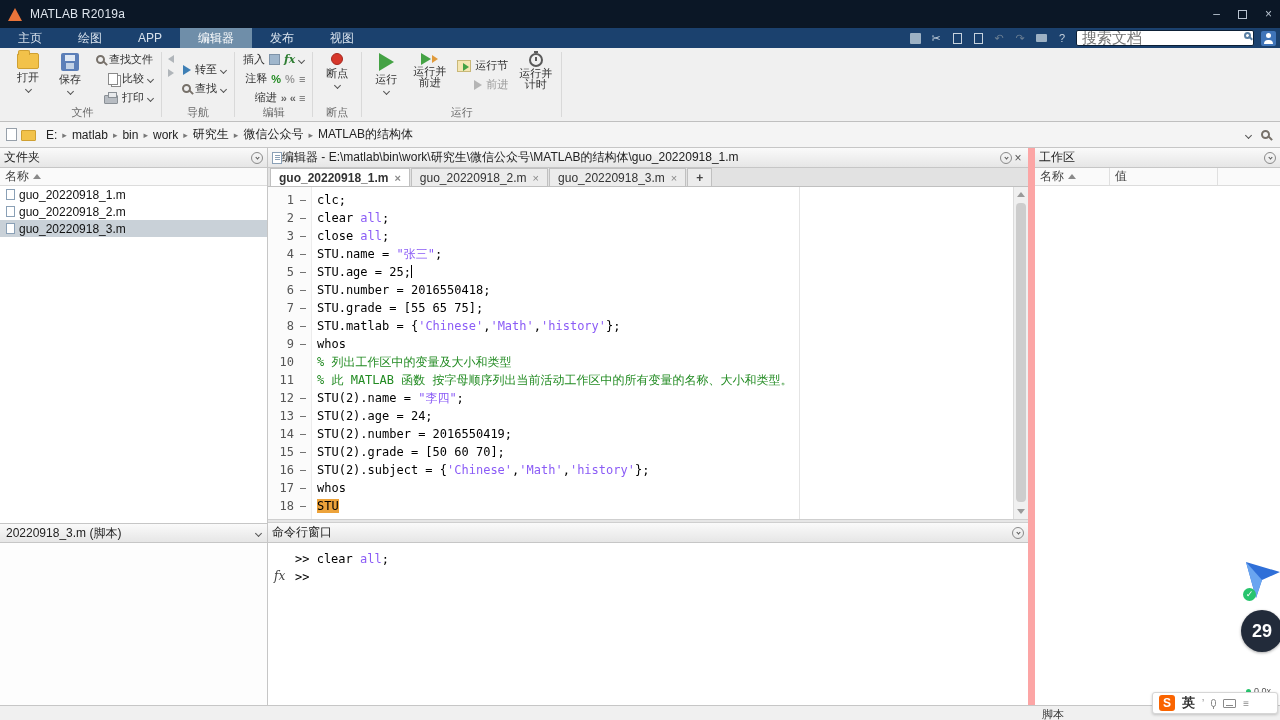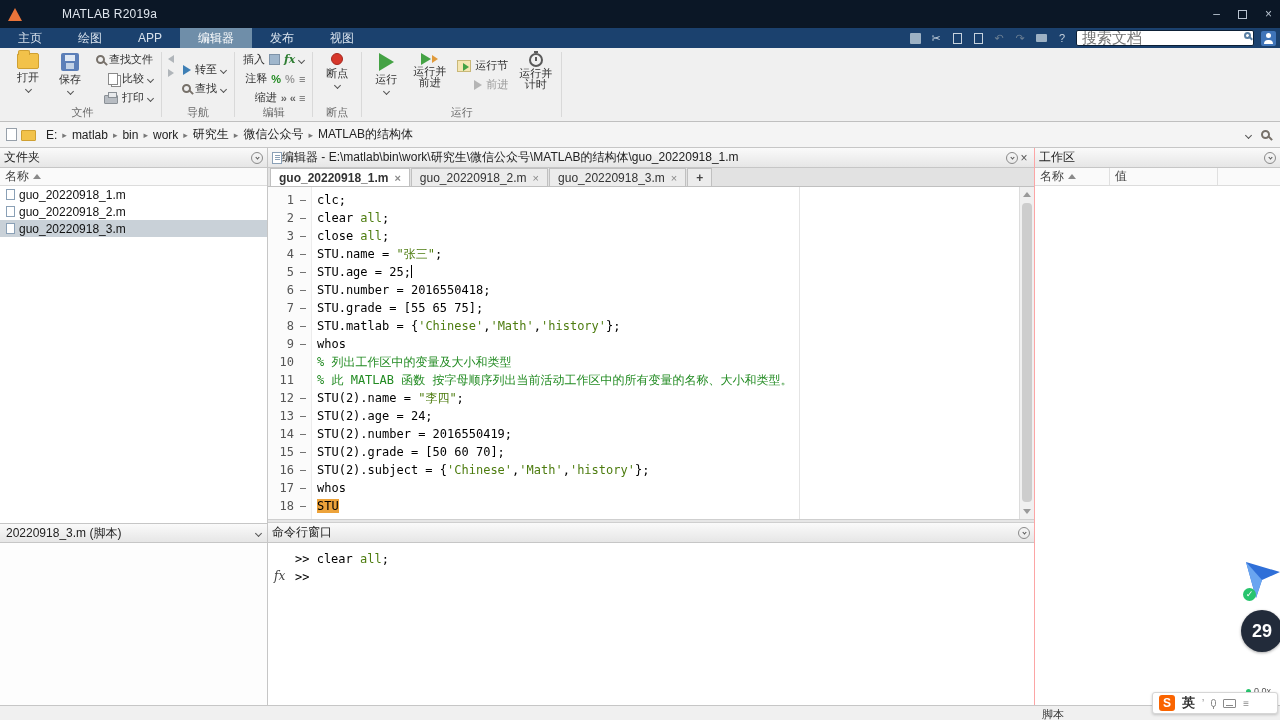--- a/index.html
+++ b/index.html
@@ -3,21 +3,21 @@
 <meta charset="utf-8">
 <style>
   * { margin:0; padding:0; box-sizing:border-box; }
   html,body { width:1280px; height:720px; overflow:hidden; }
   body { font-family:"Liberation Sans", sans-serif; }
   #app { position:relative; width:1280px; height:720px; background:#fff; overflow:hidden; }
 
   
   .titlebar { height:28px; background:#0b1726; color:#dfe6ee; display:flex; align-items:center; padding:0 8px; }
   .mlogo { width:0; height:0; border-left:7px solid transparent; border-right:7px solid transparent; border-bottom:13px solid #e8743a; margin-right:8px; }
-  .tb-title { font-size:12px; letter-spacing:.2px;margin-left:32px; }
+  .tb-title { font-size:12px; letter-spacing:.2px; }
   .tb-spacer { flex:1; }
   .winctl { display:flex; gap:18px; align-items:center; color:#b9c4d0; font-size:12px; }
   .winbox { width:9px; height:9px; border:1px solid #b9c4d0; display:inline-block; }
 
   
   .tabstrip { height:20px; background:#1b416e; display:flex; align-items:stretch; position:relative; }
   .rtab { padding:0 18px; display:flex; align-items:center; color:#d7e1ec; font-size:12px; cursor:default; }
   .rtab.active { background:#6f8ea9; color:#fff; }
   .quickbar { position:absolute; right:4px; top:0; height:20px; display:flex; align-items:center; gap:7px; }
   .qi { display:inline-flex; align-items:center; justify-content:center; width:14px; height:14px; color:#c6d2de; font-size:11px; }
@@ -98,39 +98,39 @@
   .col-header { height:18px; background:#fafafa; border-bottom:1px solid #dcdcdc; display:flex; align-items:center; font-size:12px; color:#444; padding:0 5px; gap:4px; }
   .sort-up { width:0; height:0; border-left:4px solid transparent; border-right:4px solid transparent; border-bottom:5px solid #8a8a8a; display:inline-block; }
   .file-list { flex:1; overflow:hidden; }
   .file-row { height:17px; display:flex; align-items:center; font-size:12px; color:#111; padding-left:6px; gap:4px; }
   .file-row.sel { background:#c9d1d8; }
   .mfile-icon { width:9px; height:11px; background:#fff; border:1px solid #8aa0b6; display:inline-block; }
   .details-header { height:20px; background:linear-gradient(#fafafa,#e6e6e6); border-top:1px solid #c6c6c6; border-bottom:1px solid #c6c6c6; display:flex; align-items:center; font-size:12px; color:#222; padding:0 6px; }
   .details-body { height:162px; background:#fdfdfd; }
 
   
-  .center { flex:1; display:flex; flex-direction:column; border-right:1px solid #fca5a5; min-width:0; }
+  .center { flex:1; display:flex; flex-direction:column; border-right:7px solid #fca5a5; min-width:0; }
   .ed-icon { width:10px; height:12px; background:#fff; border:1px solid #8aa0b6; position:relative; }
   .ed-icon::after { content:''; position:absolute; left:2px; top:2px; width:5px; height:1px; background:#8aa0b6; box-shadow:0 2px 0 #8aa0b6, 0 4px 0 #8aa0b6; }
   .ed-title { font-size:12px; color:#222; white-space:nowrap; overflow:hidden; }
   .doc-tabbar { height:19px; background:#e2e2e2; border-bottom:1px solid #c0c0c0; display:flex; align-items:stretch; padding-left:2px; }
   .doc-tab { display:flex; align-items:center; gap:6px; font-size:12px; color:#333; padding:0 8px; border:1px solid #c0c0c0; border-bottom:none; background:#ececec; margin-right:1px; }
   .doc-tab.active { background:#fff; font-weight:bold; }
   .doc-tab .dt-close { color:#888; font-size:11px; }
   .doc-tab.plus { font-weight:bold; color:#444; padding:0 8px; }
   .code-area { flex:1; position:relative; background:#fff; overflow:hidden; font-family:"DejaVu Sans Mono", monospace; font-size:12px; }
   .gutterbg { position:absolute; left:0; top:0; bottom:0; width:44px; background:#fbfbfb; border-right:1px solid #ececec; }
   .ruler { position:absolute; left:531px; top:0; bottom:0; width:1px; background:#e4e4e4; }
   .code-lines { position:absolute; left:0; top:4px; right:15px; }
   .cl { display:flex; height:18px; line-height:18px; white-space:pre; }
   .ln { width:26px; text-align:right; color:#555; flex:none; }
   .ld { width:18px; text-align:center; color:#444; flex:none; font-size:10px; }
   .lc { padding-left:5px; }
   .tk-p { color:#000; }
-  .tk-s { color:#4d7c0f; }
+  .tk-s { color:#8b5cf6; }
   .tk-c { color:#228B22; }
   .tk-h { background:#eda33b; color:#000; }
   .tk-k { display:inline-block; width:1px; height:13px; background:#000; vertical-align:-2px; }
   .sb { position:absolute; right:0; top:0; bottom:0; width:15px; background:#f0f0f0; border-left:1px solid #dcdcdc; }
   .sb-up, .sb-dn { position:absolute; left:3px; width:0; height:0; border-left:4px solid transparent; border-right:4px solid transparent; }
   .sb-up { top:5px; border-bottom:5px solid #9a9a9a; }
   .sb-dn { bottom:5px; border-top:5px solid #9a9a9a; }
   .sb-thumb { position:absolute; left:2px; right:2px; top:16px; bottom:17px; background:#cdcdcd; border-radius:4px; }
   .splitter { height:4px; background:#e6e6e6; border-top:1px solid #cfcfcf; border-bottom:1px solid #cfcfcf; }
   .cmd-body { flex:none; height:162px; background:#fff; position:relative; font-family:"DejaVu Sans Mono", monospace; font-size:12px; color:#000; padding:7px 0 0 27px; }

